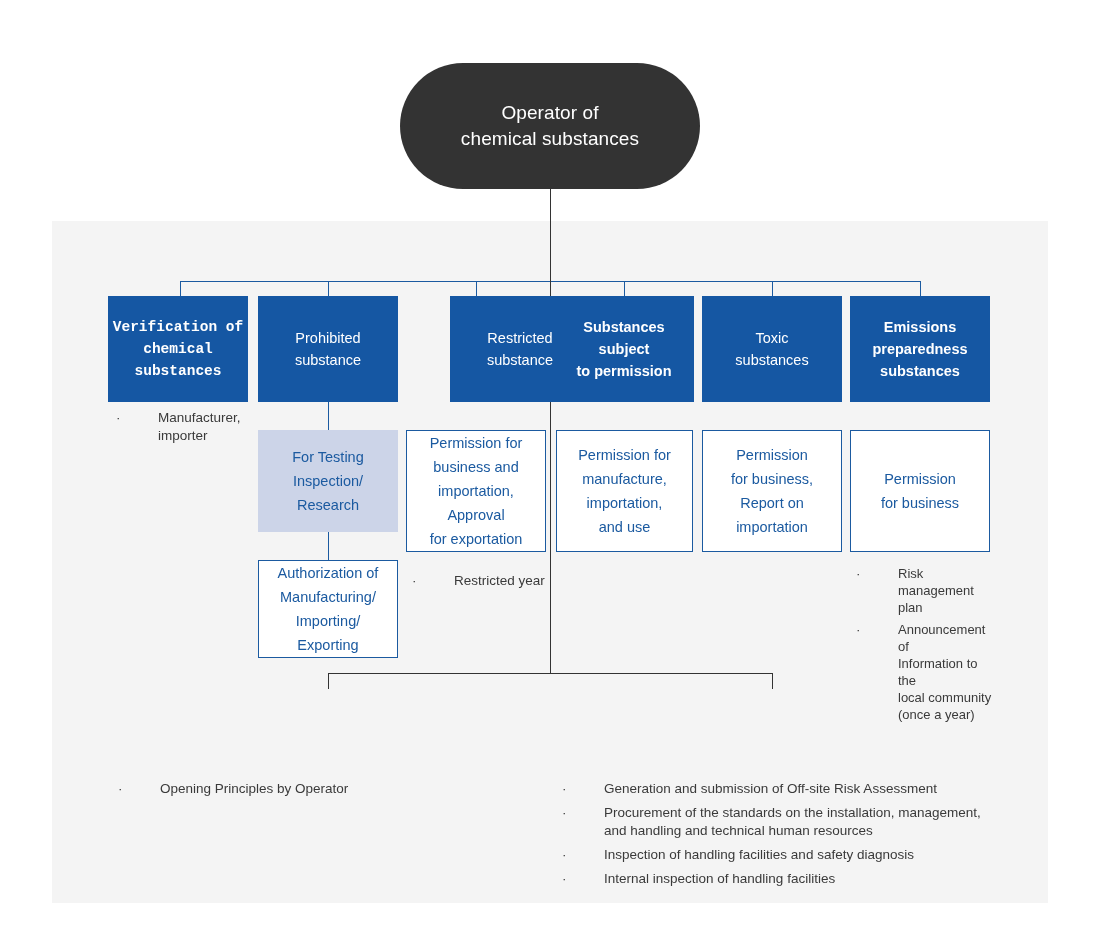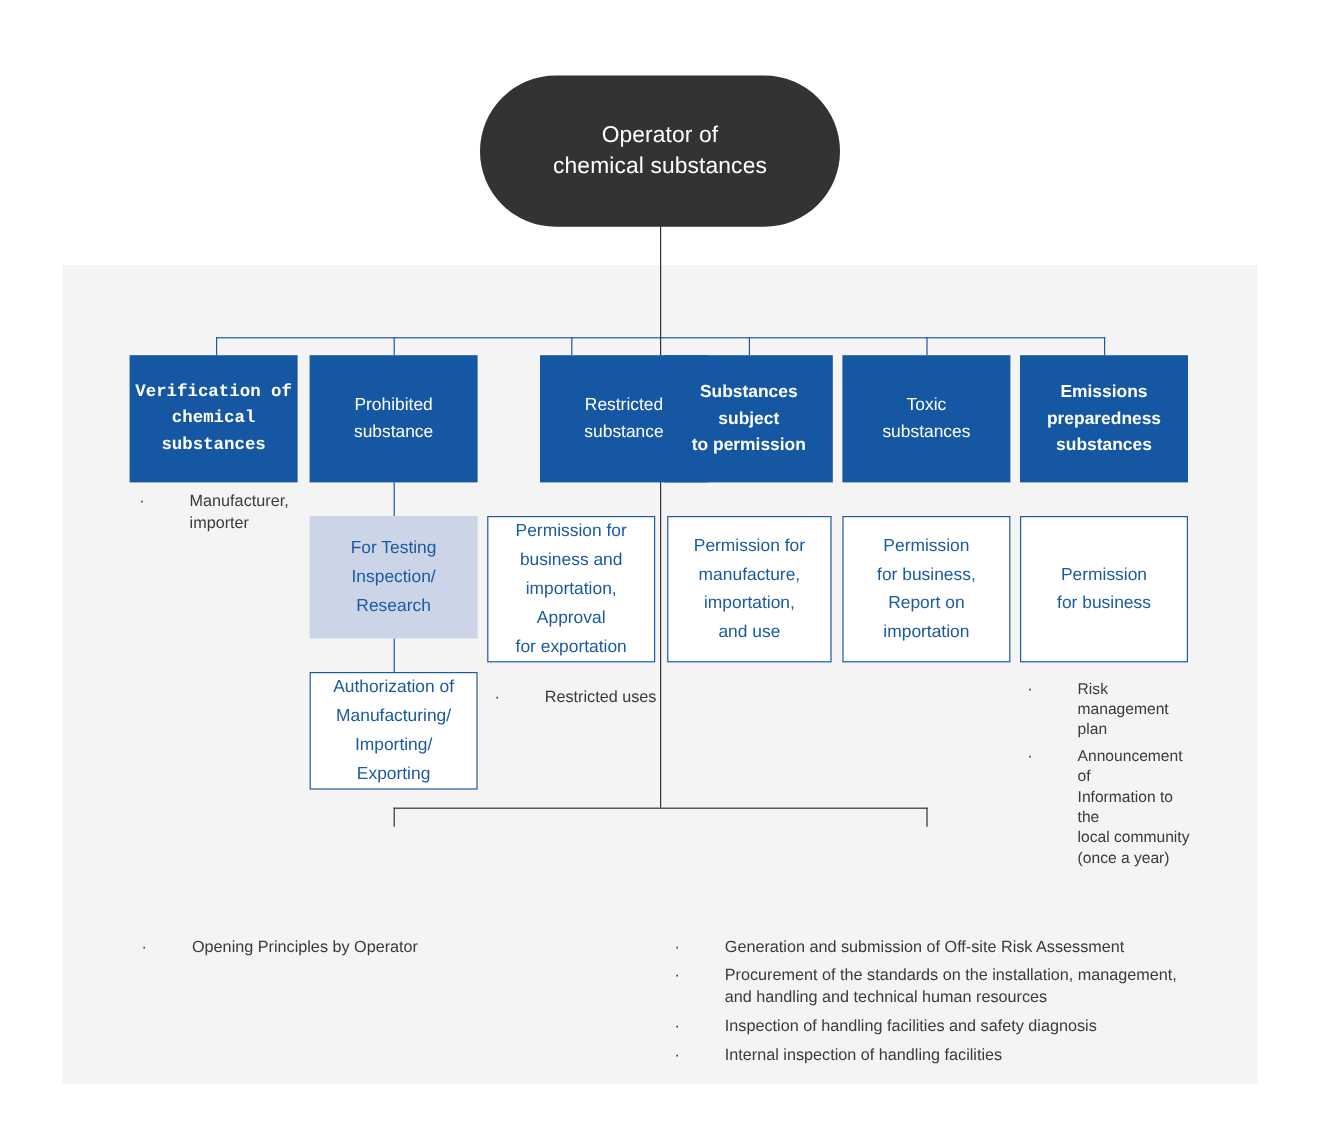--- a/index.html
+++ b/index.html
@@ -219,21 +219,21 @@
 
   <div class="abs whitebox nowrap-line" style="left:406px; top:430px; width:140px; height:122px;">Permission for
 business and
 importation,
 Approval
 for exportation</div>
 
   <div class="abs bullets" style="left:412px; top:572px; width:140px;">
     <div class="bullet">
       <span class="dot">·</span>
-      <span class="txt">Restricted uses</span>
+      <span class="txt">Restricted year</span>
     </div>
   </div>
 
   <div class="abs whitebox nowrap-line" style="left:556px; top:430px; width:137px; height:122px;">Permission for
 manufacture,
 importation,
 and use</div>
 
   <div class="abs whitebox nowrap-line" style="left:702px; top:430px; width:140px; height:122px;">Permission
 for business,

